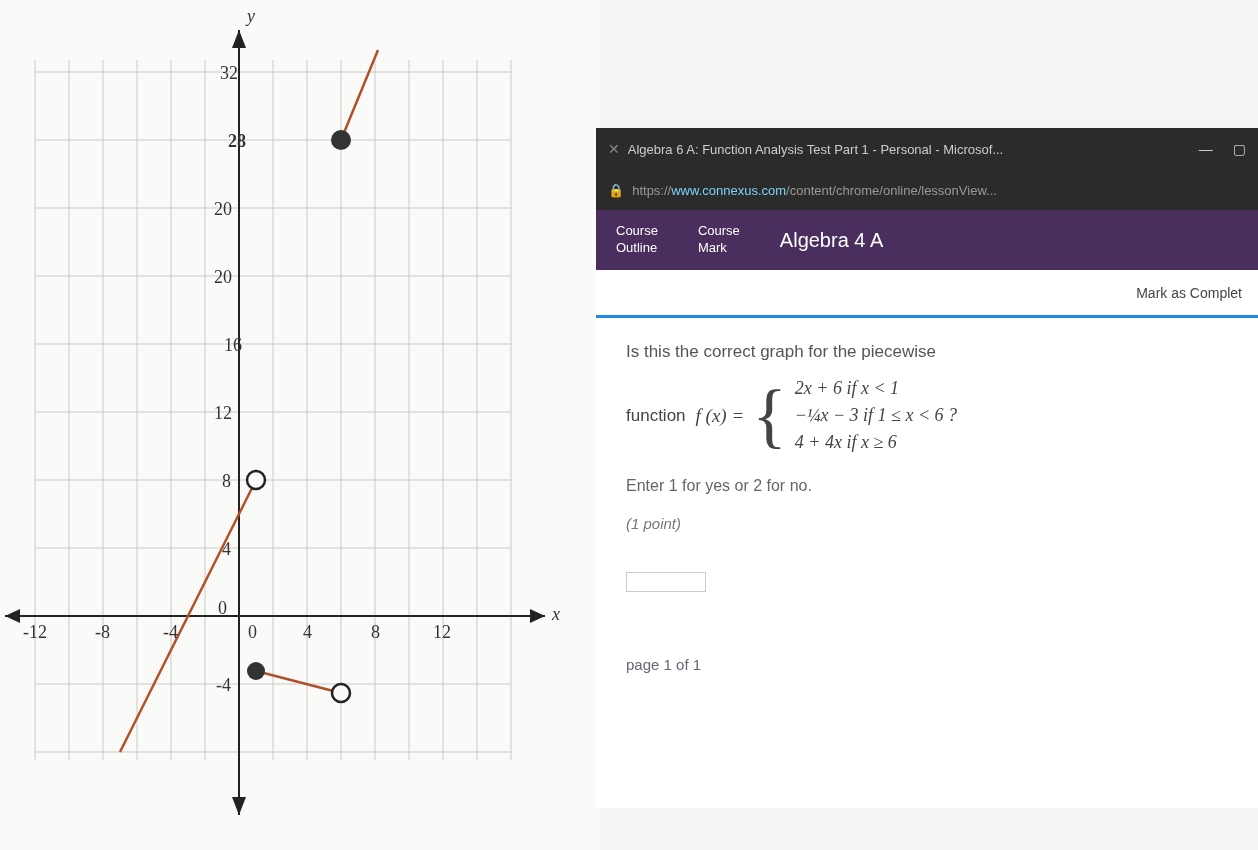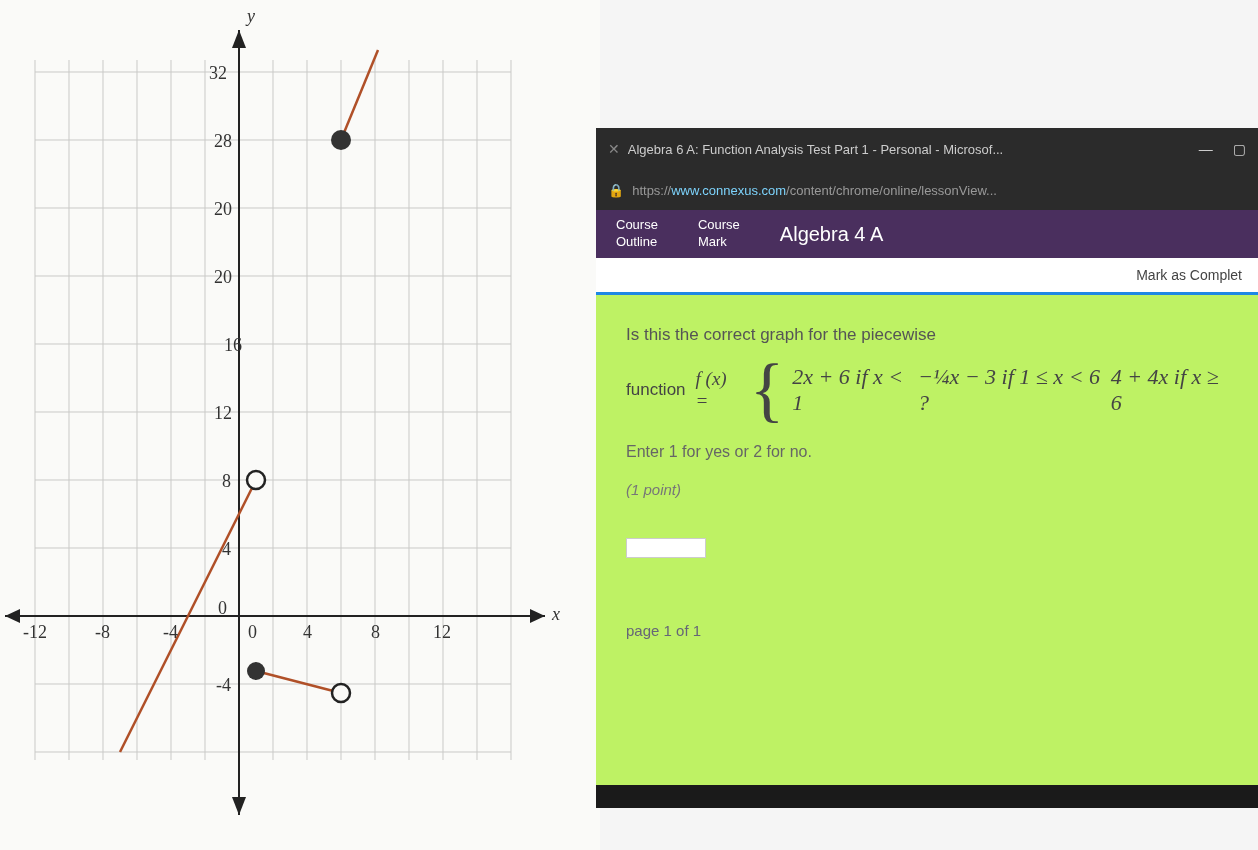--- a/index.html
+++ b/index.html
@@ -12,33 +12,33 @@
     .window-title-bar { height: 42px; background: #2b2b2b; display: flex; align-items: center; padding: 0 12px; color: #ccc; font-size: 13px; }
     .window-title-bar .close-icon { margin-right: 8px; color: #888; font-size: 14px; }
     .window-title-bar .title-text { flex: 1; white-space: nowrap; overflow: hidden; text-overflow: ellipsis; }
     .window-controls { display: flex; gap: 20px; margin-left: 10px; }
     .window-controls span { font-size: 14px; color: #ccc; }
     
     .url-bar { height: 40px; background: #2b2b2b; display: flex; align-items: center; padding: 0 12px; color: #999; font-size: 13px; }
     .url-bar .lock-icon { margin-right: 8px; }
     .url-bar .url-domain { color: #7dd3fc; }
     
-    .nav-bar { height: 48px; background: #4a2f5e; display: flex; align-items: center; padding: 0 20px; color: #fff; }
+    .nav-bar { height: 60px; background: #4a2f5e; display: flex; align-items: center; padding: 0 20px; color: #fff; }
     .nav-item { margin-right: 40px; font-size: 13px; line-height: 1.3; }
     .nav-title { font-size: 20px; font-weight: 400; }
     
-    .complete-bar { height: 37px; background: #fff; display: flex; align-items: center; justify-content: flex-end; padding: 0 16px; font-size: 14px; color: #444; border-bottom: 3px solid #1e88e5; }
+    .complete-bar { height: 48px; background: #fff; display: flex; align-items: center; justify-content: flex-end; padding: 0 16px; font-size: 14px; color: #444; border-bottom: 3px solid #1e88e5; }
     
-    .content-area { background: #bef264; padding: 30px 30px; min-height: 490px; }
+    .content-area { background: #ffffff; padding: 24px 30px; min-height: 490px; }
     .question-text { font-size: 17px; color: #555; margin-bottom: 16px; }
     .function-line { font-size: 17px; color: #444; display: flex; align-items: center; margin-bottom: 24px; }
     .function-prefix { margin-right: 10px; }
     .piecewise { display: flex; align-items: center; font-size: 18px; }
     .brace { font-size: 72px; font-weight: 100; margin-right: 8px; line-height: 0.8; font-family: "Times New Roman", serif; }
-    .pieces { display: flex; gap: 6px; font-family: "Times New Roman", serif; font-style: italic; font-size: 22px; }
+    .pieces { display: flex; flex-direction: column; gap: 6px; font-family: "Times New Roman", serif; font-style: italic; font-size: 18px; }
     .instr { font-size: 16px; color: #666; margin-bottom: 20px; }
     .points { font-size: 15px; color: #777; font-style: italic; margin-bottom: 40px; }
     .pager { text-align: left; color: #667; font-size: 15px; margin-top: 60px; }
     .answer-box { width: 80px; height: 20px; border: 1px solid #ccc; background: #fff; display: inline-block; }
     
     .label { position: absolute; font-family: "Times New Roman", serif; font-size: 18px; color: #333; }
   </style>
 </head>
 <body>
 
@@ -99,22 +99,22 @@
   <div class="label" style="left:552px; top:604px; font-style:italic;">x</div>
 
   <div class="label" style="left:23px; top:622px;text-align:right;">-12</div>
   <div class="label" style="left:95px; top:622px;">-8</div>
   <div class="label" style="left:163px; top:622px;">-4</div>
   <div class="label" style="left:248px; top:622px;">0</div>
   <div class="label" style="left:303px; top:622px;">4</div>
   <div class="label" style="left:371px; top:622px;">8</div>
   <div class="label" style="left:433px; top:622px;">12</div>
 
-  <div class="label" style="left:209px; top:63px;">32</div>
-  <div class="label" style="left:214px; top:131px;">28</div>
+  <div class="label" style="left:220px; top:63px;">32</div>
+  <div class="label" style="left:228px; top:131px;font-weight:bold;">28</div>
   <div class="label" style="left:214px; top:199px;">20</div>
   <div class="label" style="left:214px; top:267px;">20</div>
   <div class="label" style="left:224px; top:335px;">16</div>
   <div class="label" style="left:214px; top:403px;">12</div>
   <div class="label" style="left:222px; top:471px;">8</div>
   <div class="label" style="left:222px; top:539px;">4</div>
   <div class="label" style="left:218px; top:598px;">0</div>
   <div class="label" style="left:216px; top:675px;">-4</div>
 </div>
 

